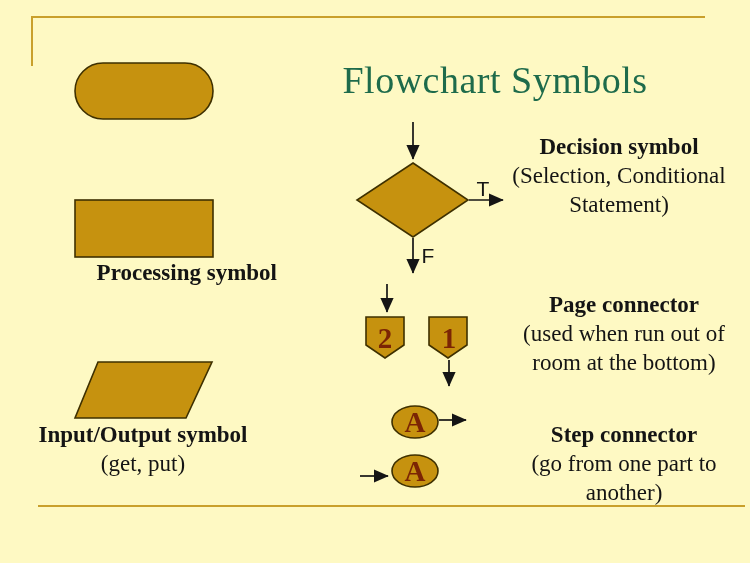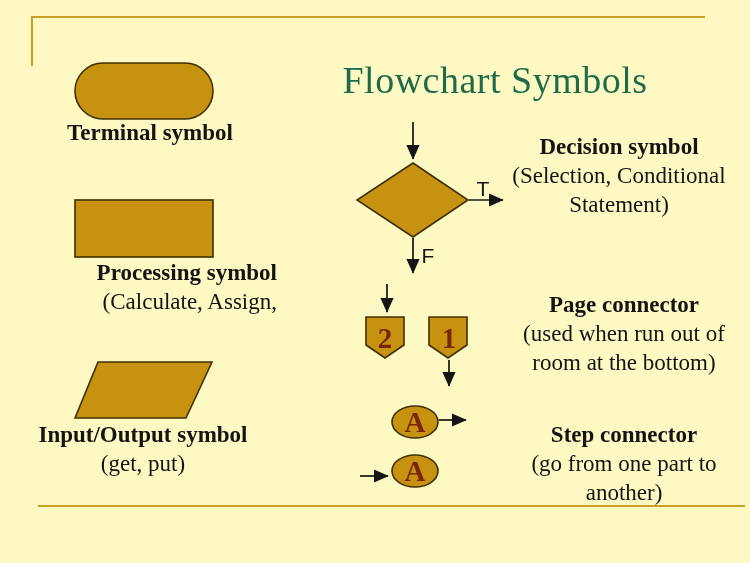--- a/index.html
+++ b/index.html
@@ -73,26 +73,24 @@
 
     <ellipse class="shape" cx="415" cy="422" rx="23" ry="16"></ellipse>
     <text class="glyph" x="415" y="432">A</text>
     <line class="flow-line" x1="439" y1="420" x2="466" y2="420"></line>
     <line class="flow-line" x1="360" y1="476" x2="388" y2="476"></line>
     <ellipse class="shape" cx="415" cy="471" rx="23" ry="16"></ellipse>
     <text class="glyph" x="415" y="481">A</text>
   </svg>
 
   <div class="caption cap-terminal">
-    <div class="name">Terminal symbol</div>
   </div>
 
   <div class="caption cap-processing">
     <div class="name">Processing symbol</div>
-    <div>(Calculate, Assign,</div>
   </div>
 
   <div class="caption cap-decision">
     <div class="name">Decision symbol</div>
     <div>(Selection, Conditional</div>
     <div>Statement)</div>
   </div>
 
   <div class="caption cap-io">
     <div class="name">Input/Output symbol</div>

